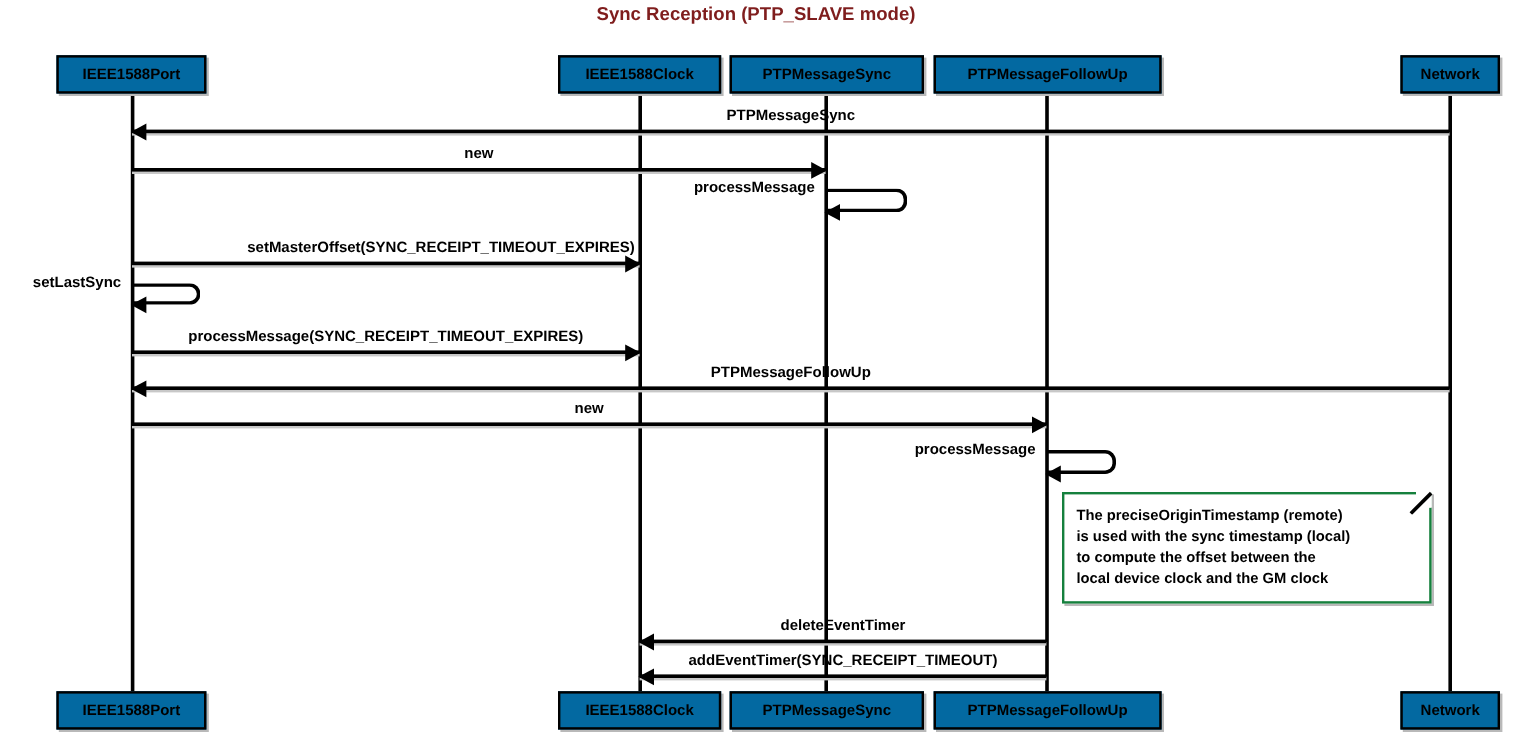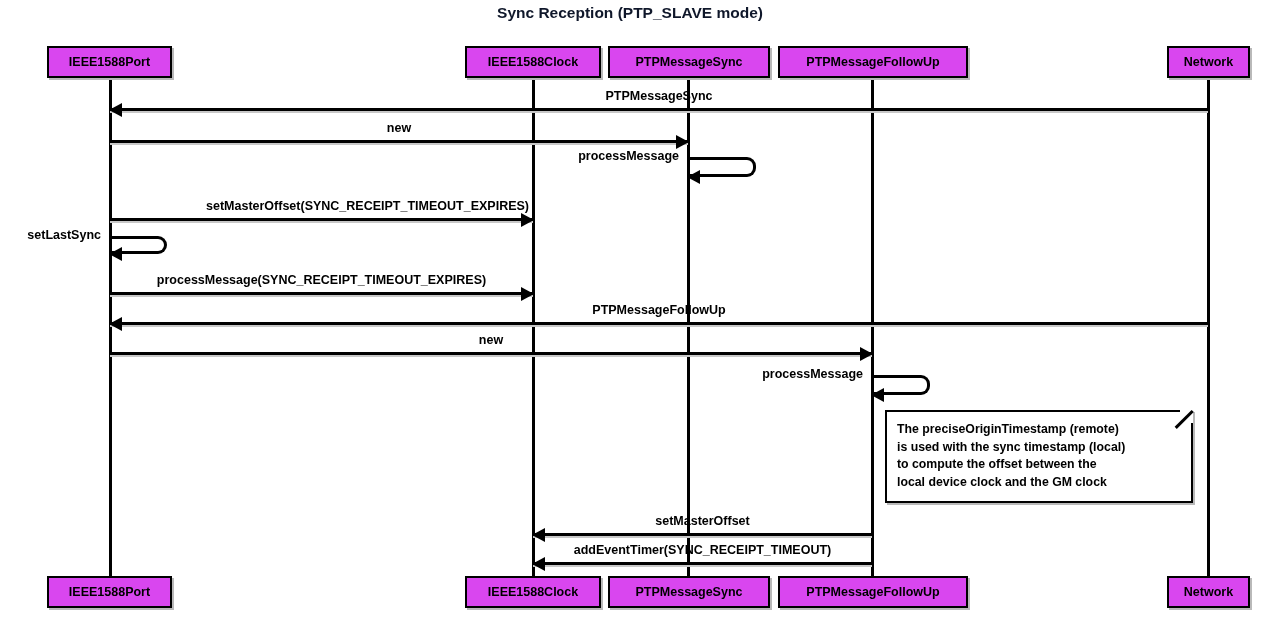--- a/index.html
+++ b/index.html
@@ -20,35 +20,35 @@
   }
   
   .diagram-title {
     position: absolute;
     left: 0;
     top: 4px;
     width: 1260px;
     text-align: center;
     font-size: 15.5px;
     font-weight: bold;
-    color: #0f172a;
+    color: #7f1d1d;
     letter-spacing: 0px;
   }
   
   .lifeline {
     position: absolute;
     width: 3px;
     background: #000000;
   }
   
   .participant {
     position: absolute;
     box-sizing: border-box;
     border: 2px solid #000000;
-    background: #d946ef;
+    background: #0369a1;
     display: flex;
     align-items: center;
     justify-content: center;
     font-size: 12.5px;
     font-weight: bold;
     color: #000000;
     box-shadow: 2px 2px 0 0 #b9b9b9;
     white-space: nowrap;
   }
   
@@ -126,21 +126,21 @@
     font-weight: bold;
     color: #000000;
     white-space: nowrap;
     text-align: right;
   }
   
   .note {
     position: absolute;
     box-sizing: border-box;
     background: #ffffff;
-    border: 2px solid #000000;
+    border: 2px solid #15803d;
     box-shadow: 2px 2px 0 0 #b9b9b9;
   }
   .note .fold {
     position: absolute;
     right: -2px;
     top: -2px;
     width: 0;
     height: 0;
     border-left: 13px solid #ffffff;
     border-top: 13px solid #ffffff;
@@ -226,21 +226,21 @@
         <div class="label center">PTPMessageFollowUp</div>
       </div>
       <div class="msg to-right" style="left: 110px; top: 352px; width: 762px;">
         <div class="shaft" style="width: 762px;"></div>
         <div class="head"></div>
         <div class="label center">new</div>
       </div>
       <div class="msg to-left" style="left: 533px; top: 533px; width: 339px;">
         <div class="shaft" style="width: 339px;"></div>
         <div class="head"></div>
-        <div class="label center">setMasterOffset</div>
+        <div class="label center">deleteEventTimer</div>
       </div>
       <div class="msg to-left" style="left: 533px; top: 562px; width: 339px;">
         <div class="shaft" style="width: 339px;"></div>
         <div class="head"></div>
         <div class="label center">addEventTimer(SYNC_RECEIPT_TIMEOUT)</div>
       </div>
     </div>
   <div id="selfcalls">
       <div class="selfcall" style="left: 688px; top: 157px; width: 68px; height: 20px;">
         <div class="loop" style="width: 68px; height: 20px;"></div>

